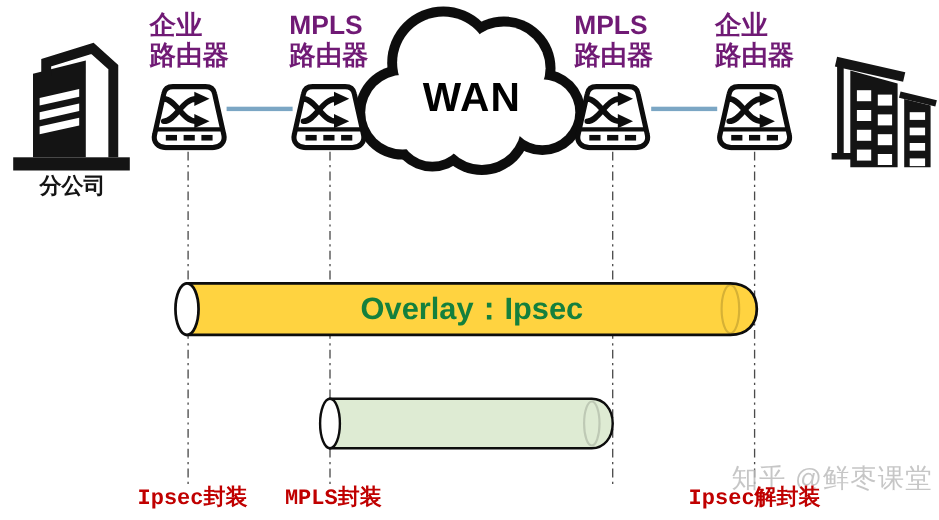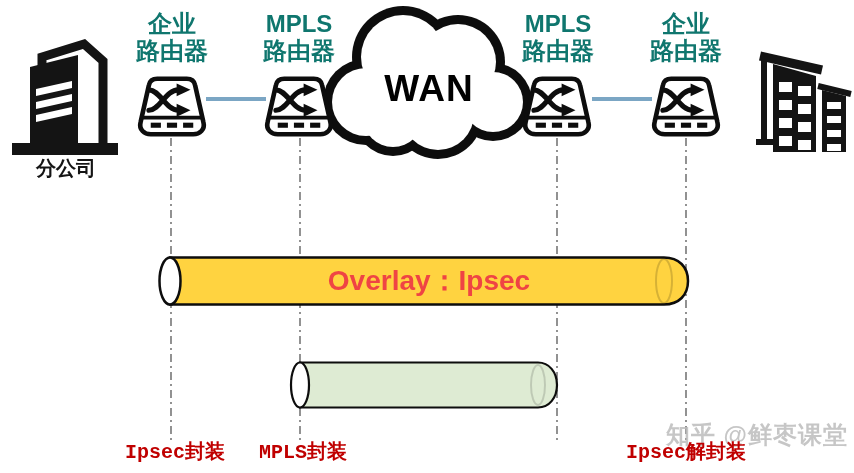--- a/index.html
+++ b/index.html
@@ -3,45 +3,45 @@
 <meta charset="utf-8">
 <style>
   html,body{margin:0;padding:0;background:#fff;}
   .canvas{
     position:relative;width:854px;height:473px;background:#ffffff;
     font-family:"Liberation Sans","DejaVu Sans",sans-serif;overflow:hidden;
   }
   .abs{position:absolute;}
   .rlabel{
     position:absolute;transform:translateX(-50%);
-    color:#0f766e;font-weight:bold;font-size:24px;line-height:27px;
-    text-align:center;white-space:nowrap;
+    color:#701a75;font-weight:bold;font-size:24px;line-height:27px;
+    text-align:left;white-space:nowrap;
   }
   .site-label{
     position:absolute;transform:translateX(-50%);
     color:#141414;font-weight:bold;font-size:20px;white-space:nowrap;
   }
   .wan-label{
     position:absolute;transform:translateX(-50%);
     color:#000;font-weight:800;font-size:37px;letter-spacing:1px;white-space:nowrap;
   }
   .link{position:absolute;height:4px;background:#7BA6C4;}
   .tun-wrap{
     position:absolute;display:flex;align-items:center;justify-content:center;
-    color:#ef4444;font-weight:bold;white-space:nowrap;
+    color:#15803d;font-weight:bold;white-space:nowrap;
   }
   .tun-wrap.overlay{font-size:28px;}
   .tun-wrap.underlay{font-size:26px;}
   .ann{
     position:absolute;transform:translateX(-50%);
     color:#C00000;font-weight:bold;font-size:20px;white-space:nowrap;font-family:Liberation Mono, monospace;
   }
   .watermark{
     position:absolute;transform:translateX(-100%);
-    color:#bdbdbd;opacity:.85;font-size:24px;font-weight:700;
+    color:#bdbdbd;opacity:.85;font-size:24px;font-weight:400;
     letter-spacing:1px;white-space:nowrap;
   }
 </style>
 </head>
 <body>
 
 <div class="canvas">
 
   <svg width="0" height="0" style="position:absolute" aria-hidden="true">
     <defs>

